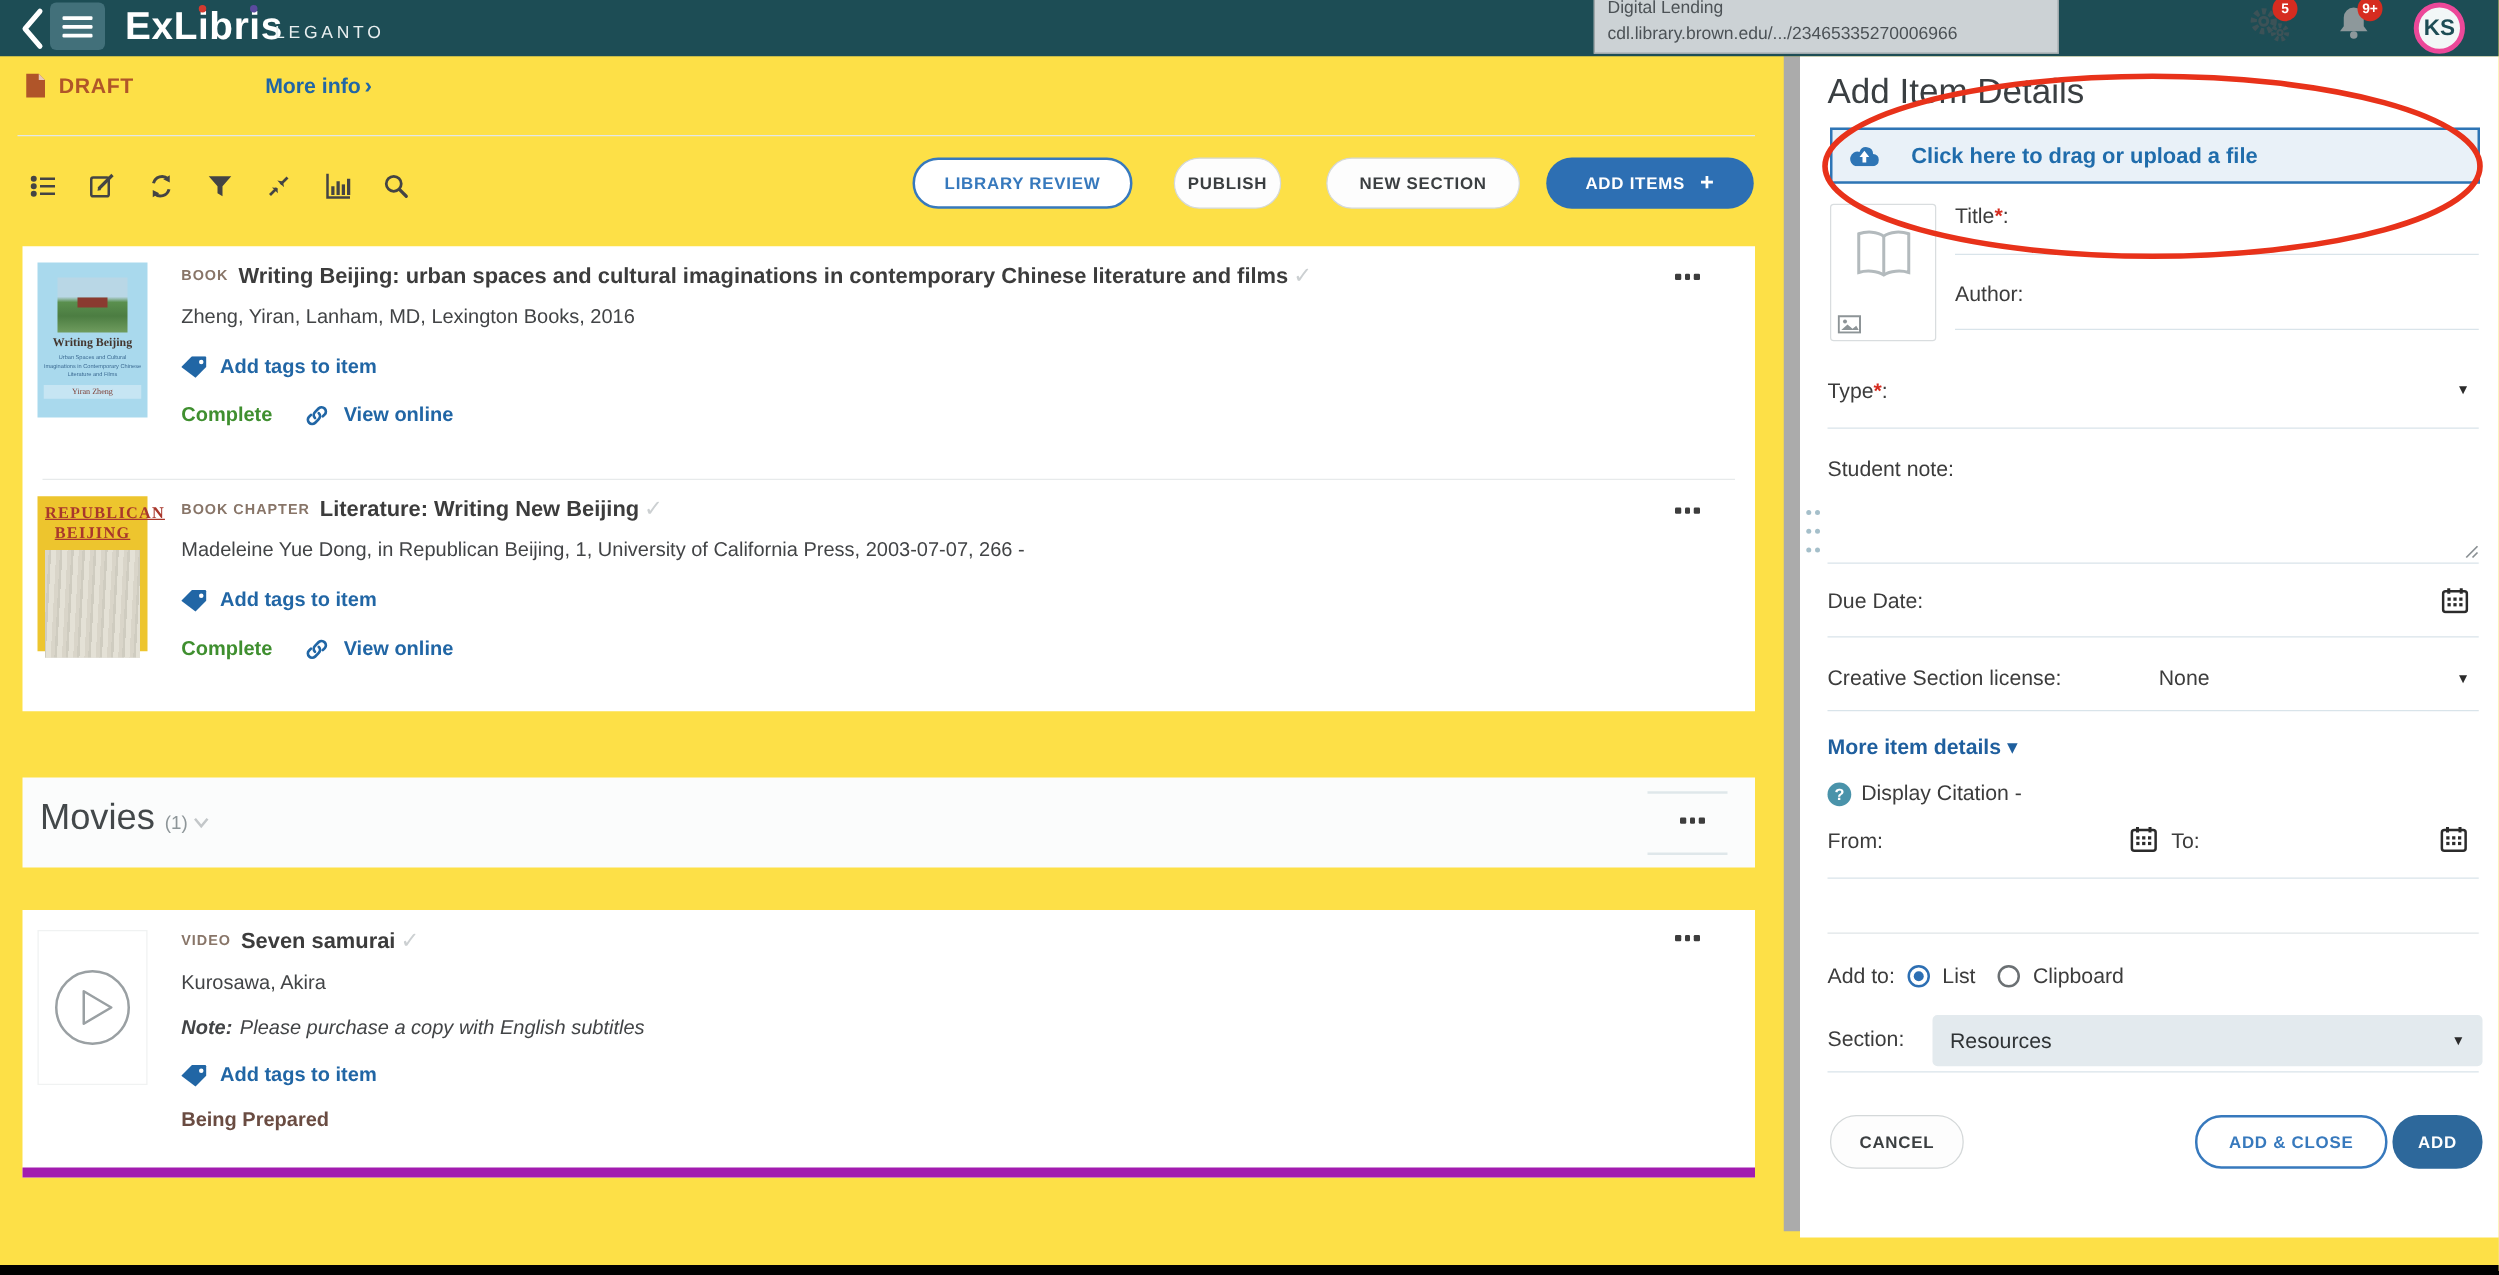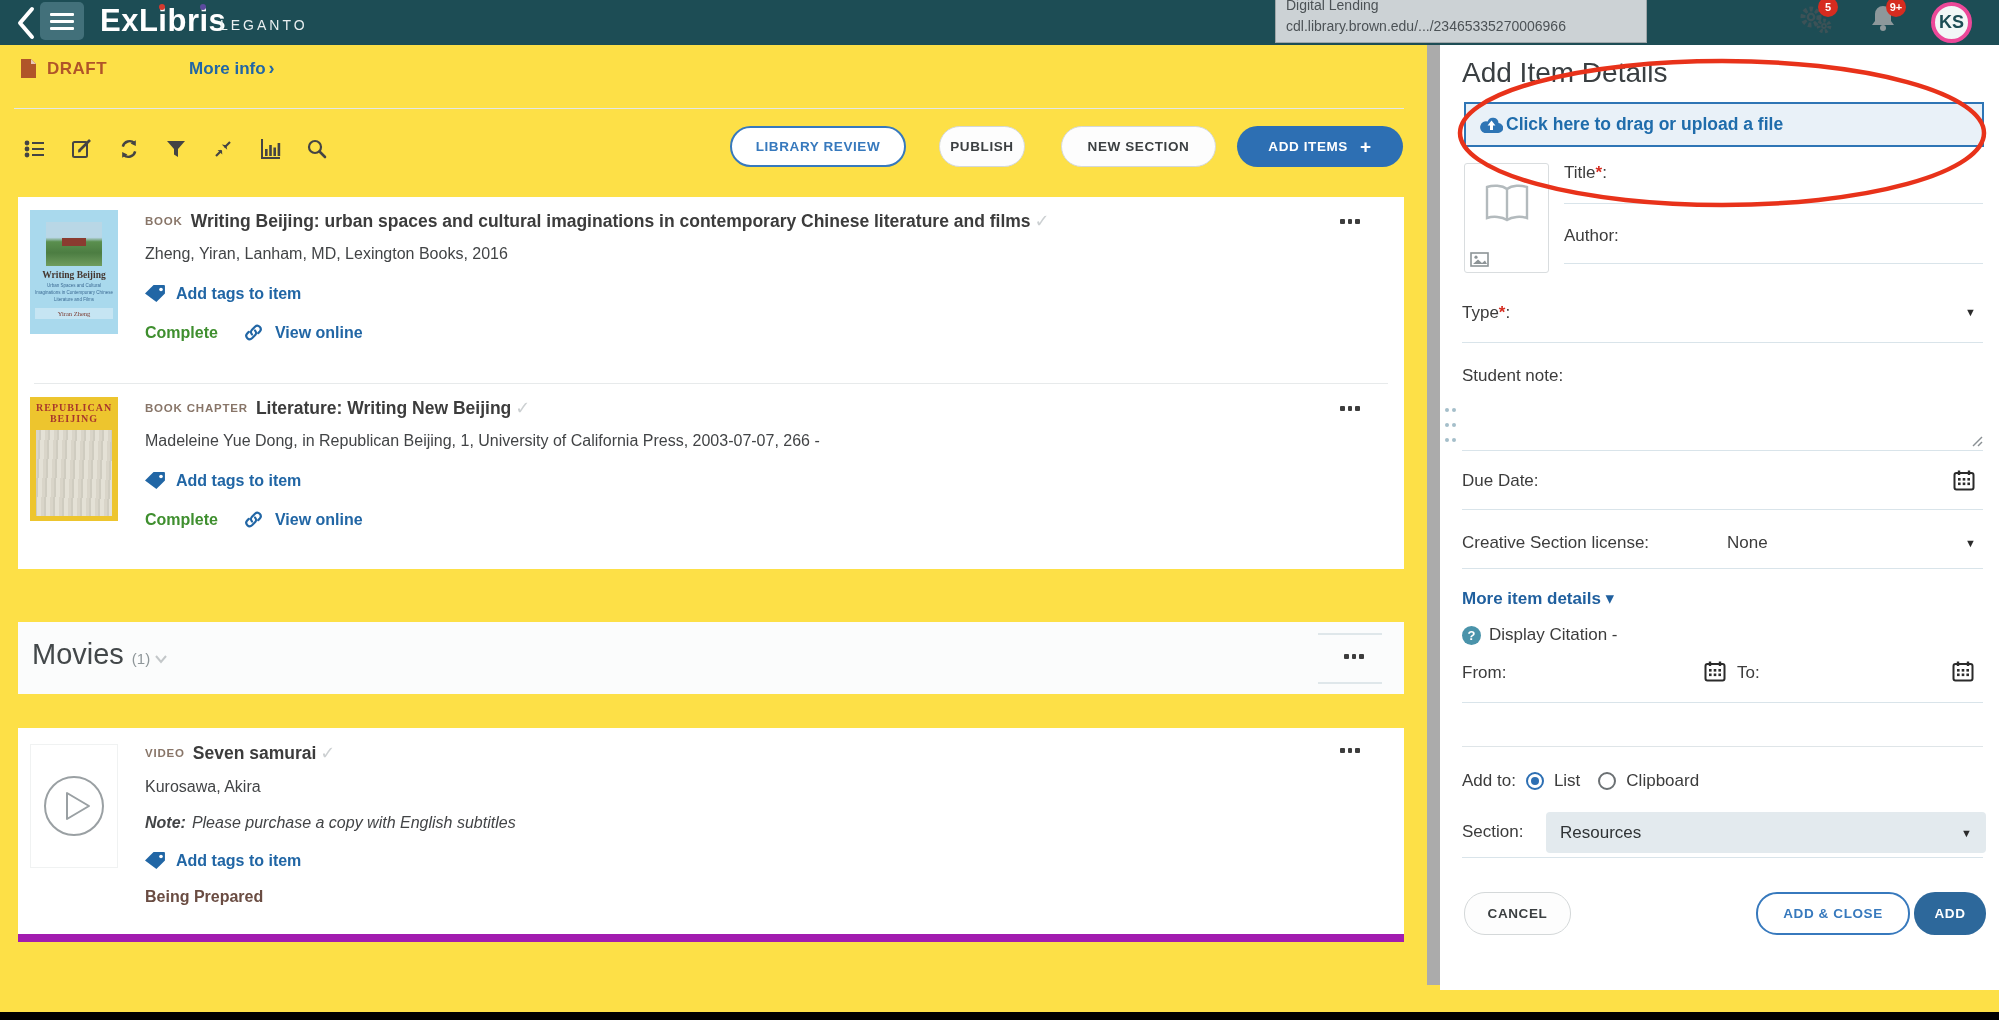--- a/index.html
+++ b/index.html
@@ -19,21 +19,21 @@
   .brand .idot.purple::before { background:#5b4a9e; }
   .product { position:absolute; left:220px; top:17px; color:#e9eff0; font-size:14px; letter-spacing:3px; }
   .tooltip { position:absolute; left:1275px; top:-9px; width:372px; background:#ccd2d5; border:1px solid #9fa6a9; padding:3px 10px 5px 10px; font-size:14px; line-height:1.5; color:#4c5256; z-index:9; }
   .hdr-ico { position:absolute; top:4px; }
   .badge { position:absolute; background:#d62c20; color:#fff; font-size:11px; font-weight:bold; border-radius:10px; min-width:20px; height:20px; line-height:20px; text-align:center; padding:0 3px; }
   .avatar { position:absolute; left:1931px; top:2px; width:41px; height:41px; border-radius:50%; background:#f2f7f7; border:4px solid #ec4899; color:#1d4d55; font-weight:bold; font-size:18px; display:flex; align-items:center; justify-content:center; }
 
   
   .draft-row { position:absolute; left:20px; top:58px; display:flex; align-items:center; gap:10px; }
   .draft-label { color:#b05529; font-weight:bold; font-size:17px; letter-spacing:.5px; }
-  .more-info { margin-left:72px; color:#2166a5; font-weight:bold; font-size:17px; cursor:pointer; }
+  .more-info { margin-left:95px; color:#2166a5; font-weight:bold; font-size:17px; cursor:pointer; }
   .more-chev { color:#2166a5; font-weight:bold; font-size:18px; margin-left:3px; }
   .top-divider { position:absolute; left:14px; top:108px; width:1390px; height:1px; background:#e2e7e8; }
 
   
   .tool-icons { position:absolute; left:20px; top:134px; display:flex; gap:17px; align-items:center; }
   .tool-btn { width:30px; height:30px; display:flex; align-items:center; justify-content:center; cursor:pointer; }
   .btn { position:absolute; height:41px; border-radius:21px; font-size:13.5px; font-weight:bold; letter-spacing:.6px; display:flex; align-items:center; justify-content:center; cursor:pointer; font-family:inherit; }
   .btn-outline-blue { background:#fff; border:2px solid #3779bd; color:#3779bd; }
   .btn-plain { background:#fdfdfd; border:1px solid #d4d8d9; color:#3b3f41; }
   .btn-blue { background:#2d6fb3; border:none; color:#fff; }
@@ -57,36 +57,36 @@
   .item-divider { position:absolute; left:16px; right:16px; height:1px; background:#e7eaeb; }
 
   
   .cover1 { width:88px; height:124px; background:#a9d9ed; padding:6px 5px; text-align:center; }
   .cover1 .photo { width:56px; height:44px; margin:6px auto 4px; background:linear-gradient(180deg,#b9d7e6 0%,#b9d7e6 35%,#5a8f4e 45%,#4c7d42 70%,#6f9c5e 100%); position:relative; }
   .cover1 .photo::after { content:""; position:absolute; left:16px; top:16px; width:24px; height:8px; background:#8a3b30; }
   .cover1 .c-title { font-family:"Liberation Serif","DejaVu Serif",serif; font-size:9.5px; color:#44362f; font-weight:bold; }
   .cover1 .c-sub { font-size:4.5px; color:#3d6c94; line-height:1.5; margin-top:3px; }
   .cover1 .c-auth { margin-top:5px; background:#c6e5f3; font-family:"Liberation Serif","DejaVu Serif",serif; font-size:6.5px; color:#7c3b31; padding:2px 0; }
   .cover2 { width:88px; height:124px; background:#edc52e; padding:5px 6px; text-align:center; }
-  .cover2 .c-title { font-family:"Liberation Serif","DejaVu Serif",serif; font-size:10px; letter-spacing:1px; color:#a8372c; font-weight:bold; }
+  .cover2 .c-title { font-family:"Liberation Serif","DejaVu Serif",serif; font-size:13px; letter-spacing:1px; color:#a8372c; font-weight:bold;text-decoration:underline; }
   .cover2 .art { margin-top:6px; height:86px; background:
       repeating-linear-gradient(93deg,#d9d5c9 0 3px,#cfccc0 3px 5px,#e4e1d6 5px 9px),
       linear-gradient(180deg,#e6e3d8,#cdc9bc); }
   .vthumb { width:88px; height:124px; background:#fff; border:1px solid #f0f2f2; display:flex; align-items:center; justify-content:center; }
 
   
   .movies-title { font-size:29px; font-weight:300; color:#43484a; }
   .movies-count { font-size:15px; color:#8e9699; margin-left:8px; }
   .mini-line { position:absolute; width:64px; height:2px; background:#dfe7ea; }
 
   
   .scroll-strip { position:absolute; left:1427px; top:45px; width:13px; height:940px; background:#ababab; }
   .panel { position:absolute; left:1440px; top:45px; width:559px; height:945px; background:#fff; }
   .p-head { position:absolute; left:22px; top:12px; font-size:28px; font-weight:300; color:#3a3f42; }
-  .upload-box { position:absolute; left:24px; top:57px; width:520px; height:45px; background:#e9f1f8; border:2px solid #2e75b5; display:flex; align-items:center; padding-left:14px; gap:3px; cursor:pointer; }
+  .upload-box { position:absolute; left:24px; top:57px; width:520px; height:45px; background:#e9f1f8; border:2px solid #2e75b5; display:flex; align-items:center; padding-left:14px; gap:26px; cursor:pointer; }
   .upload-box span { color:#1f6cab; font-weight:bold; font-size:17.5px; }
   .ph-thumb { position:absolute; left:24px; top:118px; width:85px; height:110px; border:1px solid #d9dddf; border-radius:3px; background:#fff; }
   .f-label { position:absolute; font-size:17px; color:#3c3c3c; }
   .req { color:#d62c20; font-weight:bold; }
   .f-line { position:absolute; height:1px; background:#d9e4ea; }
   .caret { position:absolute; font-size:11px; color:#2b2b2b; cursor:pointer; }
   .p-link { position:absolute; color:#1f5f9e; font-weight:bold; font-size:17px; cursor:pointer; }
   .help { width:19px; height:19px; border-radius:50%; background:#4a93aa; color:#fff; font-size:13px; font-weight:bold; display:inline-flex; align-items:center; justify-content:center; }
   .radio { width:18px; height:18px; border-radius:50%; border:2px solid #6b7073; display:inline-block; position:relative; cursor:pointer; }
   .radio.sel { border-color:#2d6fb3; }

